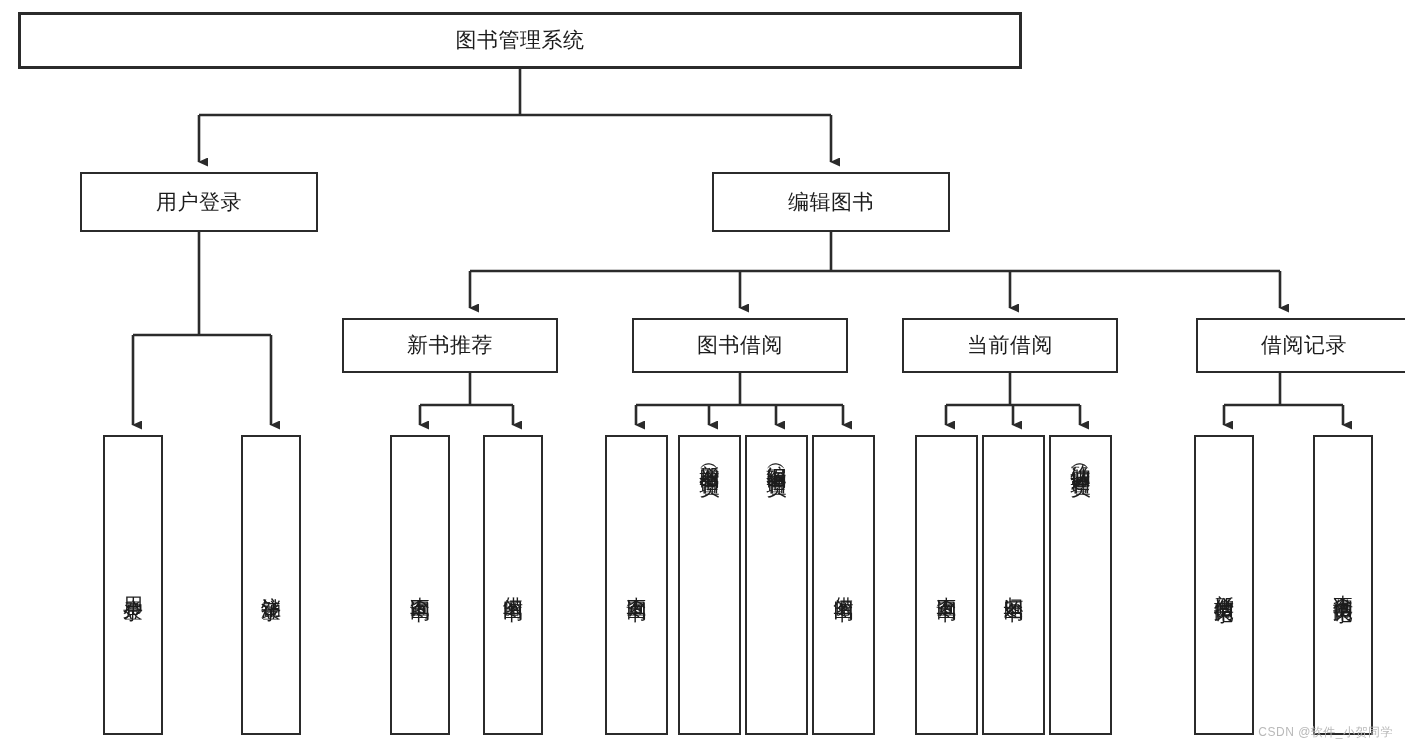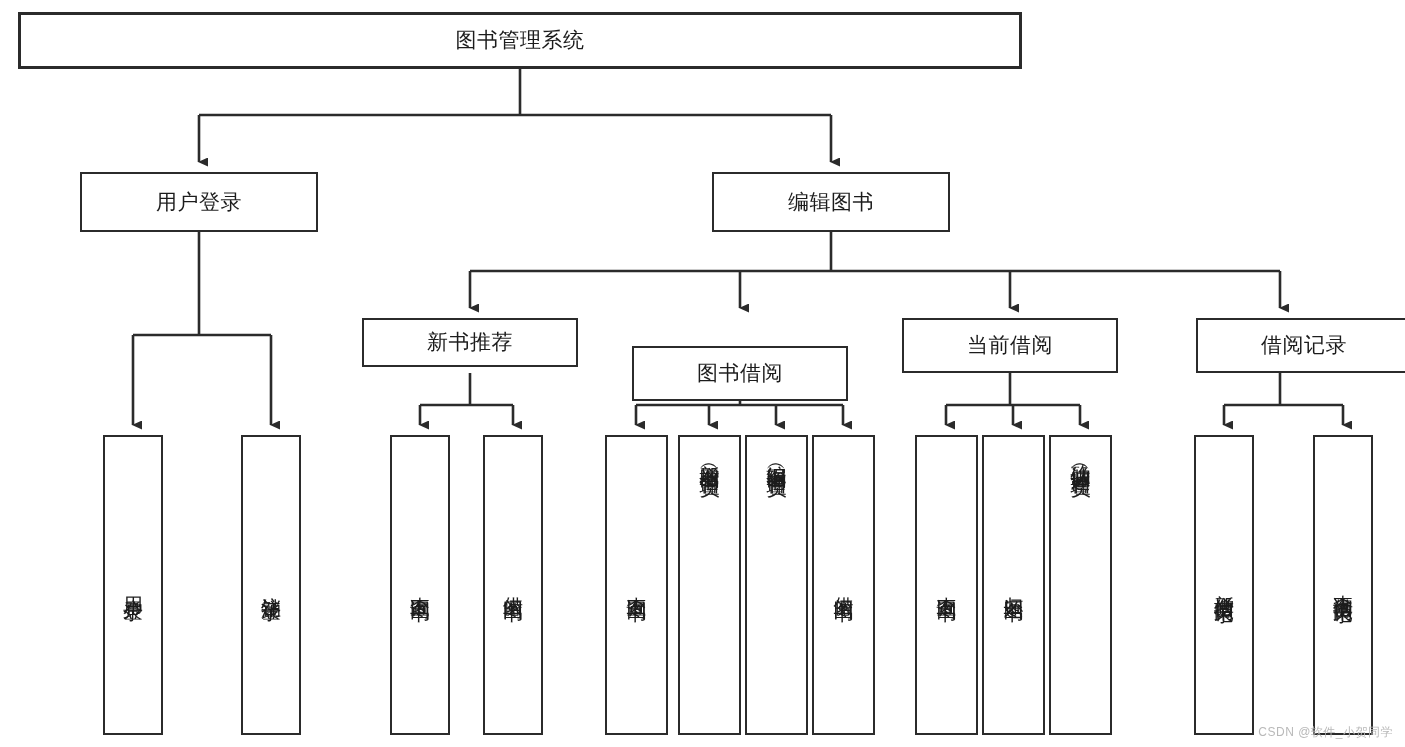--- a/index.html
+++ b/index.html
@@ -130,24 +130,24 @@
     <span class="lbl">图书管理系统</span>
   </div>
 
   <div class="node" style="left: 80px; top: 172px; width: 238px; height: 60px;">
     <span class="lbl">用户登录</span>
   </div>
   <div class="node" style="left: 712px; top: 172px; width: 238px; height: 60px;">
     <span class="lbl">编辑图书</span>
   </div>
 
-  <div class="node" style="left: 362px; top: 318px; width: 216px; height: 49px; text-align: center;">
+  <div class="node" style="left: 342px; top: 318px; width: 216px; height: 55px; text-align: center;">
     <span class="lbl">新书推荐</span>
   </div>
-  <div class="node" style="left: 632px; top: 318px; width: 216px; height: 55px; margin-top: 28px;">
+  <div class="node" style="left: 632px; top: 318px; width: 216px; height: 55px;">
     <span class="lbl">图书借阅</span>
   </div>
   <div class="node" style="left: 902px; top: 318px; width: 216px; height: 55px; justify-content: center;">
     <span class="lbl">当前借阅</span>
   </div>
   <div class="node" style="left: 1196px; top: 318px; width: 216px; height: 55px;">
     <span class="lbl">借阅记录</span>
   </div>
 
   <div class="node leaf centered" style="left: 103px; top: 435px; width: 60px; height: 300px;">

